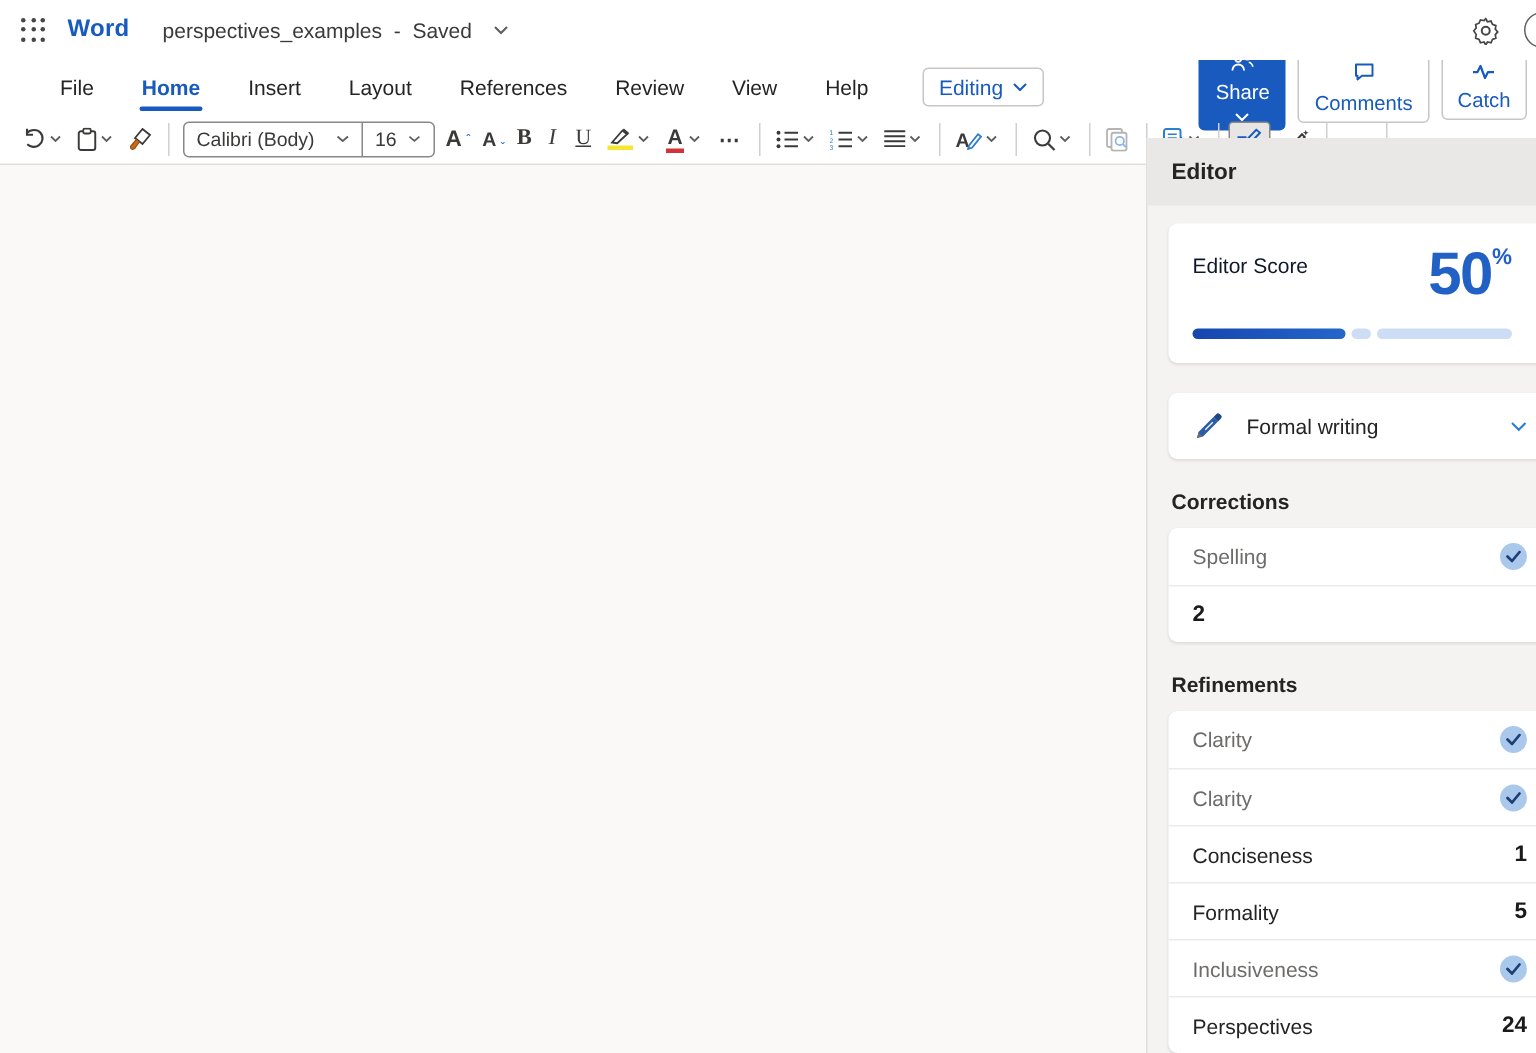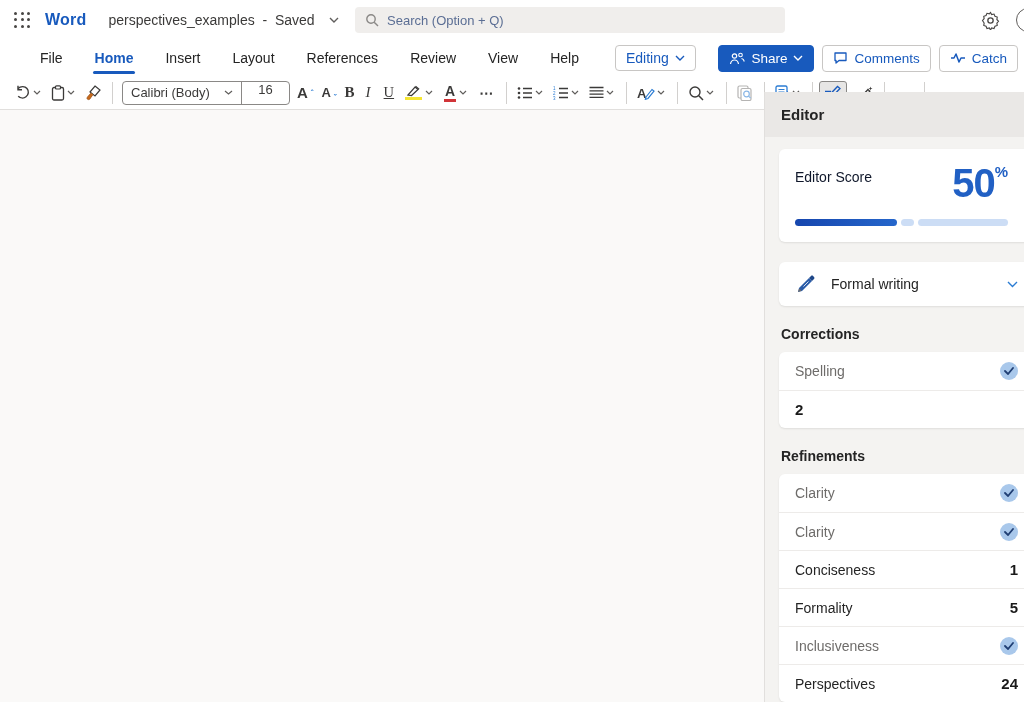--- a/index.html
+++ b/index.html
@@ -23,31 +23,31 @@
   .avatar { width:24px; height:24px; border:1.6px solid #605E5C; border-radius:50%; margin-right:-16px; background:#fff; }
 
   
   .menubar { height:36px; display:flex; align-items:center; padding:0 18px; font-size:14px;margin-left:20px; }
   .mitem { padding:7px 2px; margin-right:28px; cursor:pointer; color:#242424; position:relative; }
   .mitem.active { color:#185ABD; font-weight:bold; }
   .mitem.active::after { content:""; position:absolute; left:0; right:0; bottom:-1px; height:3px; background:#185ABD; border-radius:2px; }
   .editing-btn { margin-left:6px; display:flex; align-items:center; gap:6px; border:1px solid #C8C6C4; border-radius:4px;
     padding:4px 10px; color:#185ABD; font-size:14px; cursor:pointer; background:#fff; }
   .menubar-right { margin-left:auto; display:flex; align-items:center; gap:8px; }
-  .btn { display:flex; align-items:center; gap:6px; border-radius:4px; padding:5px 10px; font-size:13.5px; cursor:pointer; white-space:nowrap; }
+  .btn { display:flex; align-items:center; gap:6px; border-radius:4px; padding:5px 10px; font-size:13.5px; cursor:pointer; white-space:nowrap;flex-direction:column; }
   .btn.primary { background:#185ABD; color:#fff; border:1px solid #185ABD; }
   .btn.outline { background:#fff; color:#185ABD; border:1px solid #C8C6C4;text-align:right; }
 
   
   .toolbar { height:34px; display:flex; align-items:center; padding:0 10px; border-bottom:1px solid #E1DFDD; color:#3B3A39; }
   .tb { display:flex; align-items:center; gap:2px; padding:3px 4px; border-radius:3px; cursor:pointer; }
   .sep { width:1px; height:22px; background:#D2D0CE; margin:0 6px; flex:none; }
   .combo { display:flex; align-items:flex-end; border:1px solid #8A8886; border-radius:4px; height:24px; overflow:hidden; margin:0 3px; }
   .combo .cbox { display:flex; align-items:center; gap:8px; padding:0 8px; height:100%; font-size:13px; cursor:pointer; }
-  .combo .cbox + .cbox { border-left:1px solid #8A8886;flex-direction:column; }
+  .combo .cbox + .cbox { border-left:1px solid #8A8886; }
   .glyph { font-size:15px; line-height:1; }
   .bold-b { font-weight:bold; font-size:15px; font-family:"Liberation Serif",serif; }
   .ital-i { font-style:italic; font-size:15px; font-family:"Liberation Serif",serif; padding:0 3px; }
   .und-u { text-decoration:underline; font-size:14.5px; font-family:"Liberation Serif",serif; padding:0 2px; }
   .a-mark { position:relative; font-size:14px; font-weight:bold; padding:0 2px 3px; }
   .a-mark .bar { position:absolute; left:1px; right:1px; bottom:0; height:3px; }
   .sup { font-size:8px; color:#2B7CD3; margin-left:1px; vertical-align:top; font-weight:bold; }
   .selected { background:#E7E6E5; border:1px solid #8A8886; }
   .dots { font-size:14px; letter-spacing:1px; font-weight:bold; color:#3B3A39; padding:0 2px; }
 
@@ -107,29 +107,20 @@
   </div>
   <span class="brand">Word</span>
   <span class="docname">
     <span>perspectives_examples</span>&nbsp;&nbsp;<span>-</span>&nbsp;&nbsp;<span>Saved</span>
   </span>
   <span class="chev doc-chev">
     <svg width="10" height="6" viewBox="0 0 10 6">
         <path d="M1 1l4 4 4-4" fill="none" stroke="#605E5C" stroke-width="1.4"></path>
       </svg>
   </span>
-  <div class="searchbox">
-    <span>
-      <svg width="14" height="14" viewBox="0 0 14 14">
-          <circle cx="6" cy="6" r="4.2" fill="none" stroke="#8A8886" stroke-width="1.4"></circle>
-          <path d="M9.2 9.2L13 13" stroke="#8A8886" stroke-width="1.4"></path>
-        </svg>
-    </span>
-    <span class="stext">Search (Option + Q)</span>
-  </div>
   <div class="topbar-right">
     <span class="gear">
       <svg width="19" height="19" viewBox="0 0 20 20">
           <path d="M10 6.5A3.5 3.5 0 1 0 10 13.5 3.5 3.5 0 1 0 10 6.5zm0 1.4a2.1 2.1 0 1 1 0 4.2 2.1 2.1 0 0 1 0-4.2z" fill="#484644"></path>
           <path d="M10 1.5l1.2 2.2 2.5-.5 1 2.3 2.4.9-.4 2.5 1.7 1.9-1.7 1.9.4 2.5-2.4.9-1 2.3-2.5-.5L10 20l-1.2-2.1-2.5.5-1-2.3-2.4-.9.4-2.5L1.6 10l1.7-1.9-.4-2.5 2.4-.9 1-2.3 2.5.5z" fill="none" stroke="#484644" stroke-width="1.2"></path>
         </svg>
     </span>
     <div class="avatar"></div>
   </div>
 </div>

